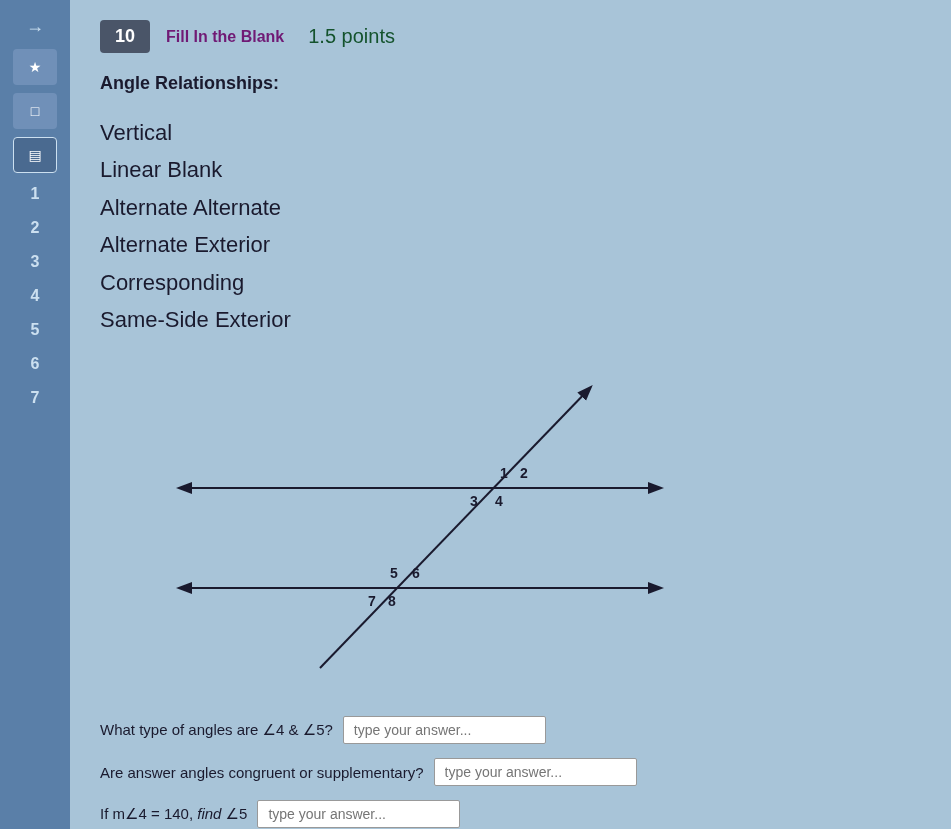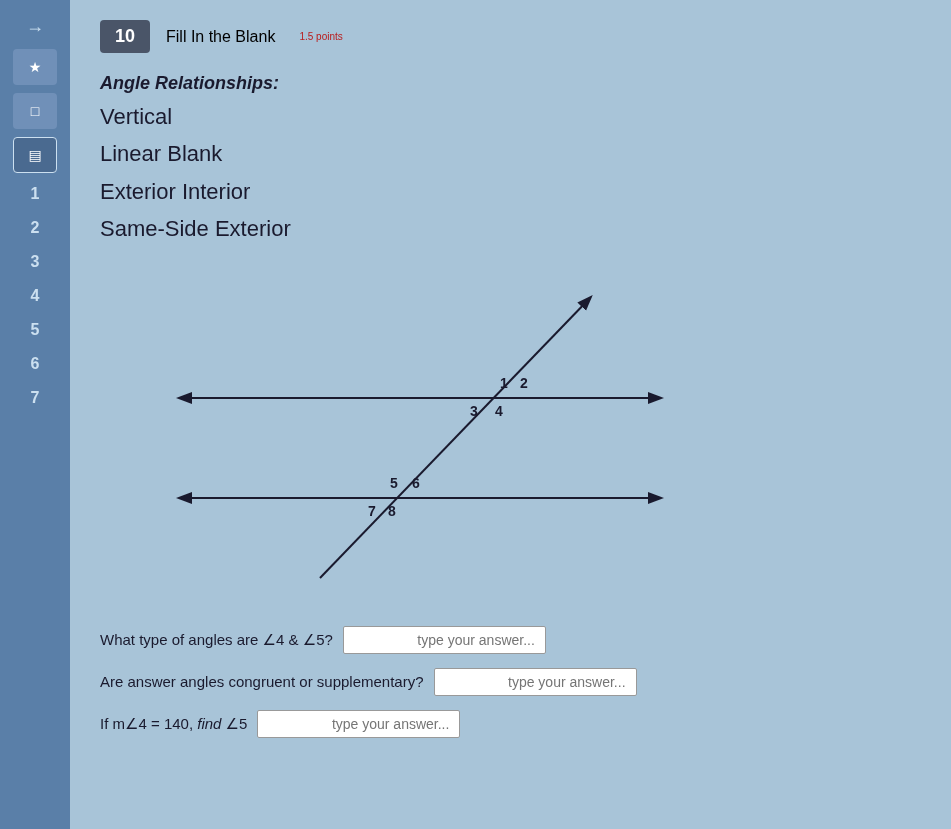--- a/index.html
+++ b/index.html
@@ -82,41 +82,40 @@
       color: white;
       font-size: 18px;
       font-weight: bold;
       padding: 6px 14px;
       border-radius: 4px;
       min-width: 50px;
       text-align: center;
     }
 
     .question-type {
-      color: #000000;
+      color: #701a75;
       font-size: 16px;
-      font-weight: normal;
+      font-weight: bold;
     }
 
     .question-points {
-      color: #b91c1c;
-      font-size: 10px;
+      color: #14532d;
+      font-size: 20px;
       margin-left: 8px;
     }
 
     .angle-relationships {
       margin-bottom: 10px;
     }
 
     .angle-title {
       font-size: 18px;
       font-weight: bold;
       color: #1a1a2e;
-      margin-bottom: 4px;
-      font-style: italic;
+      margin-bottom: 20px;
     }
 
     .angle-list {
       list-style: none;
       line-height: 1.7;
     }
 
     .angle-list li {
       font-size: 22px;
       color: #1a1a2e;
@@ -157,21 +156,20 @@
 
     .answer-input {
       border: 1px solid #999;
       background: white;
       padding: 5px 10px;
       font-size: 14px;
       color: #999;
       min-width: 180px;
       border-radius: 2px;
       outline: none;
-      text-align: right;
     }
   </style>
 </head>
 <body>
 
 <div class="sidebar">
   <div class="sidebar-arrow">→</div>
   <div class="sidebar-icon">★</div>
   <div class="sidebar-icon">□</div>
   <div class="sidebar-icon active">▤</div>
@@ -190,21 +188,23 @@
     <div class="question-num-badge">10</div>
     <span class="question-type">Fill In the Blank</span>
     <span class="question-points">1.5 points</span>
   </div>
 
   <div class="angle-relationships">
     <div class="angle-title">Angle Relationships:</div>
     <ul class="angle-list">
       <li>Vertical</li>
       <li>Linear Blank</li>
-      <li>Exterior Interior</li>
+      <li>Alternate Alternate</li>
+      <li>Alternate Exterior</li>
+      <li>Corresponding</li>
       <li>Same-Side Exterior</li>
     </ul>
   </div>
 
   <div class="diagram-container">
     <svg viewBox="0 0 620 340" xmlns="http://www.w3.org/2000/svg">
 
       <defs>
         <marker id="arrow-right" markerWidth="8" markerHeight="8" refX="6" refY="3" orient="auto">
           <path d="M0,0 L0,6 L8,3 z" fill="#1a1a2e"></path>

